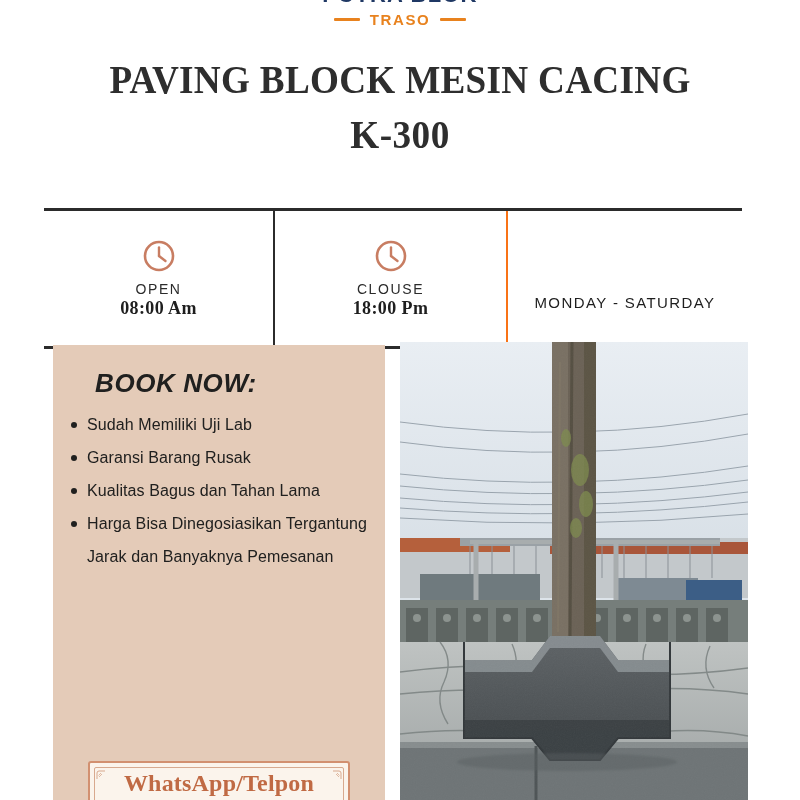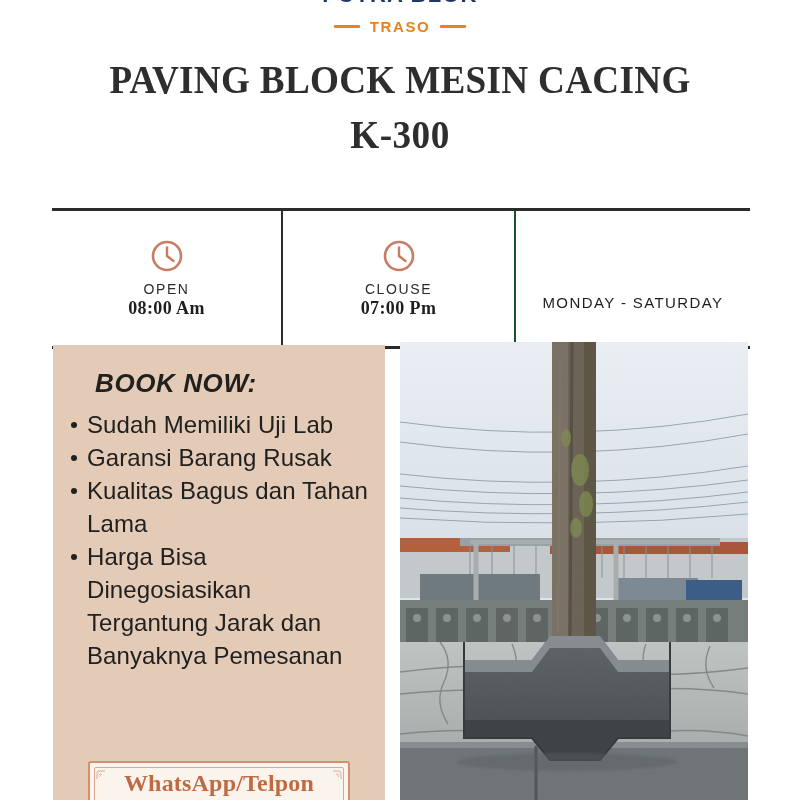--- a/index.html
+++ b/index.html
@@ -13,21 +13,21 @@
   
   .logo-wrap{
     position:absolute;left:0;top:-16px;width:800px;height:42px;
     display:flex;flex-direction:column;align-items:center;justify-content:flex-start;
   }
   .logo-main{
     font-family:"Liberation Sans", sans-serif;
     font-weight:bold;font-size:22px;letter-spacing:1.2px;
     color:#1F3864;line-height:22px;
   }
-  .logo-sub-row{display:flex;align-items:center;gap:10px;margin-top:13px;}
+  .logo-sub-row{display:flex;align-items:center;gap:10px;margin-top:6px;}
   .logo-dash{width:26px;height:3px;background:#E8821E;border-radius:1px;}
   .logo-sub{
     font-family:"Liberation Sans", sans-serif;
     font-weight:bold;font-size:15px;letter-spacing:1.6px;color:#E8821E;line-height:15px;
   }
 
   
   .title-block{
     position:absolute;left:0;top:56px;width:800px;text-align:center;
   }
@@ -39,30 +39,30 @@
   }
   .title-l2{
     font-family:"Liberation Serif", serif;
     font-weight:bold;font-size:40px;letter-spacing:0.5px;
     color:#2E2E2E;line-height:50px;margin-top:6px;
     transform:scaleX(0.93);transform-origin:center;
   }
 
   
   .hours{
-    position:absolute;left:52px;top:208px;width:698px;height:141px;
+    position:absolute;left:44px;top:208px;width:698px;height:141px;
     border-top:3px solid #2B2B2B;border-bottom:3px solid #2B2B2B;
     display:flex;box-sizing:border-box;
   }
   .hours-cell{
     display:flex;flex-direction:column;align-items:center;justify-content:center;
     box-sizing:border-box;height:100%;
   }
   .cell-open{width:231px;border-right:2px solid #2B2B2B;}
-  .cell-close{width:233px;border-right:2px solid #14532d;}
+  .cell-close{width:233px;border-right:2px solid #f97316;}
   .cell-days{width:234px;justify-content:center;}
   .clock-icon{display:block;margin-bottom:4px;}
   .cell-label{
     font-family:"Liberation Sans", sans-serif;
     font-size:14px;font-weight:normal;letter-spacing:1.6px;color:#2B2B2B;
     line-height:16px;margin-bottom:1px;
   }
   .cell-value{
     font-family:"Liberation Serif", serif;
     font-weight:bold;font-size:18px;letter-spacing:0.4px;color:#1E1E1E;line-height:20px;
@@ -79,21 +79,21 @@
   }
   .panel-title{
     font-family:"Liberation Sans", sans-serif;
     font-weight:bold;font-size:26px;letter-spacing:0.6px;color:#20201F;
     margin:23px 0 10px 42px;line-height:30px;font-style:italic;
   }
   .bullets{list-style:none;margin:0;padding:0 10px 0 16px;}
   .bullets li{
     position:relative;padding-left:18px;
     font-family:"Liberation Sans", sans-serif;
-    font-size:24px;color:#20201F;line-height:33px;letter-spacing:0.1px;
+    font-size:16px;color:#20201F;line-height:33px;letter-spacing:0.1px;
   }
   .bullets li::before{
     content:"";position:absolute;left:2px;top:14px;
     width:6px;height:6px;border-radius:50%;background:#20201F;
   }
 
   
   .wa-banner{
     position:absolute;left:88px;top:761px;width:262px;height:46px;
     background:#FBF4EC;box-sizing:border-box;
@@ -154,21 +154,21 @@
 
   <div class="hours-cell cell-close">
     <span class="clock-icon">
       <svg width="34" height="34" viewBox="0 0 34 34">
         <circle cx="17" cy="17" r="14" fill="none" stroke="#C87D62" stroke-width="2.6"></circle>
         <line x1="17" y1="17" x2="17" y2="8.5" stroke="#C87D62" stroke-width="2.4" stroke-linecap="round"></line>
         <line x1="17" y1="17" x2="23.5" y2="22" stroke="#C87D62" stroke-width="2.4" stroke-linecap="round"></line>
       </svg>
     </span>
     <div class="cell-label">CLOUSE</div>
-    <div class="cell-value">07:00 Pm</div>
+    <div class="cell-value">18:00 Pm</div>
   </div>
 
   <div class="hours-cell cell-days">
     <div class="days-text">MONDAY - SATURDAY</div>
   </div>
 
 </div>
 
 <div class="panel">
   <div class="panel-title">BOOK NOW:</div>

